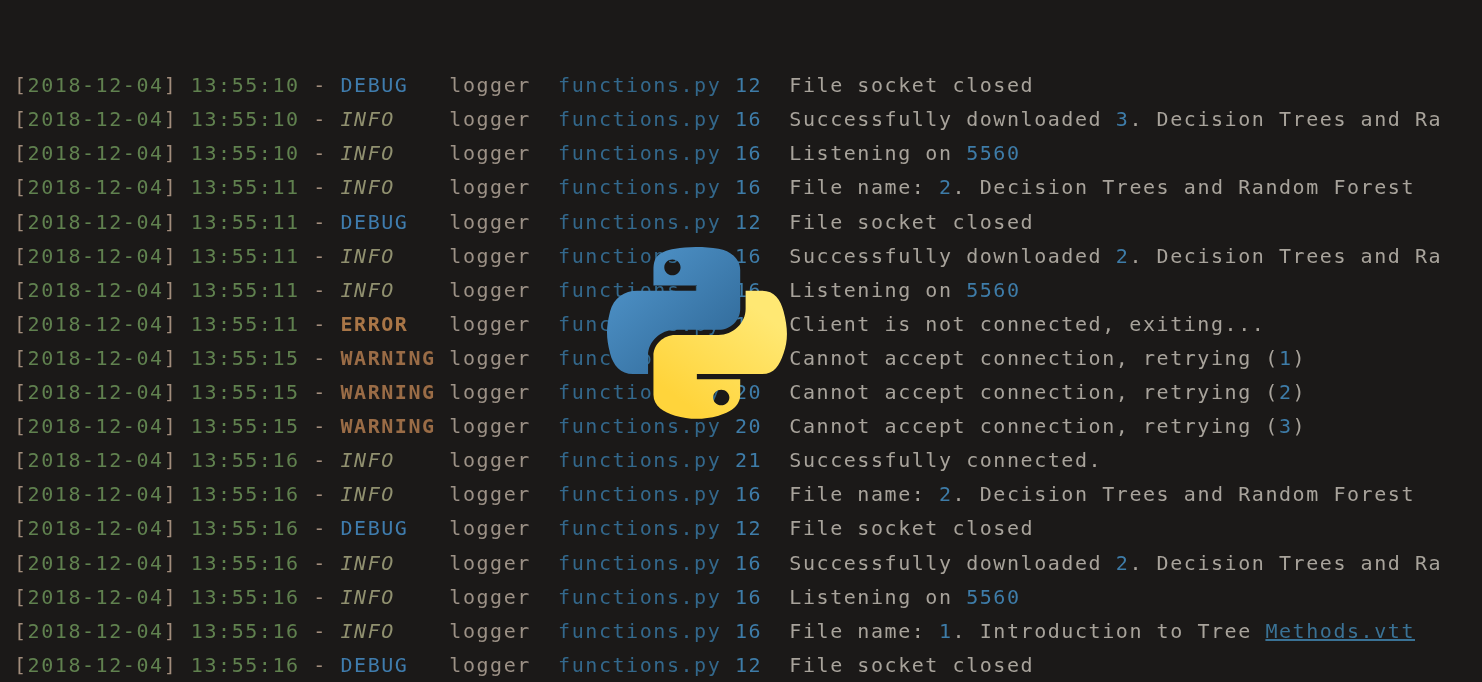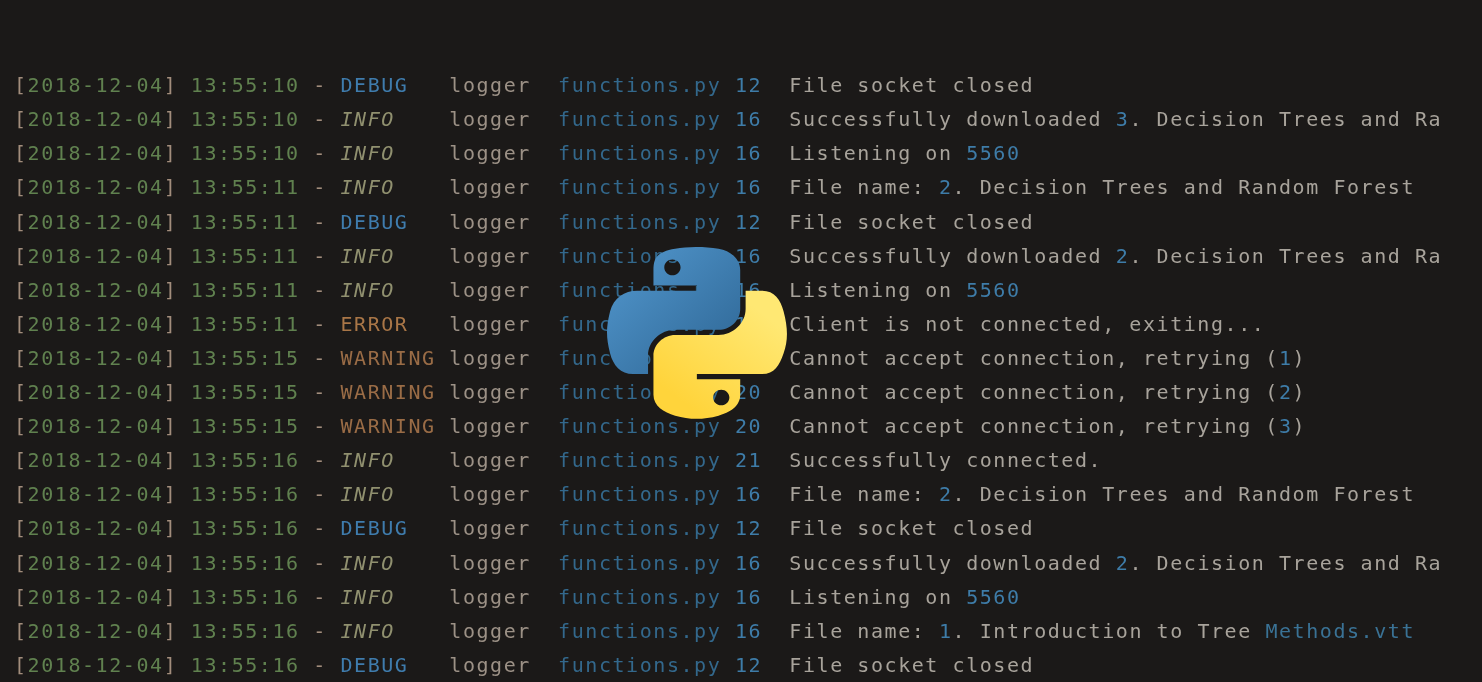--- a/index.html
+++ b/index.html
@@ -34,25 +34,25 @@
     overflow:hidden;
   }
   .row{height:34.1px;overflow:hidden;}
   .c-date{color:var(--c-date);}
   .c-time{color:var(--c-date);}
   .c-sym{color:var(--c-sym);}
   .c-logger{color:var(--c-logger);}
   .c-file{color:var(--c-file);}
   .c-num{color:var(--c-num);}
   .c-msg{color:var(--c-msg);}
-  .c-filelink{color:var(--c-filelink);}
+  .c-filelink{color:var(--c-filelink);text-decoration:underline;}
   .lv-debug{color:var(--c-debug);}
   .lv-info{color:var(--c-info);font-style:italic;}
-  .lv-warning{color:var(--c-warning);}
-  .lv-error{color:var(--c-error);font-weight:normal;}
+  .lv-warning{color:var(--c-warning);font-weight:bold;}
+  .lv-error{color:var(--c-error);font-weight:bold;}
   .logo{
     position:absolute;
     left:607px;top:247px;
     width:180px;height:172px;
     pointer-events:none;
   }
 </style>
 </head>
 <body>
 

